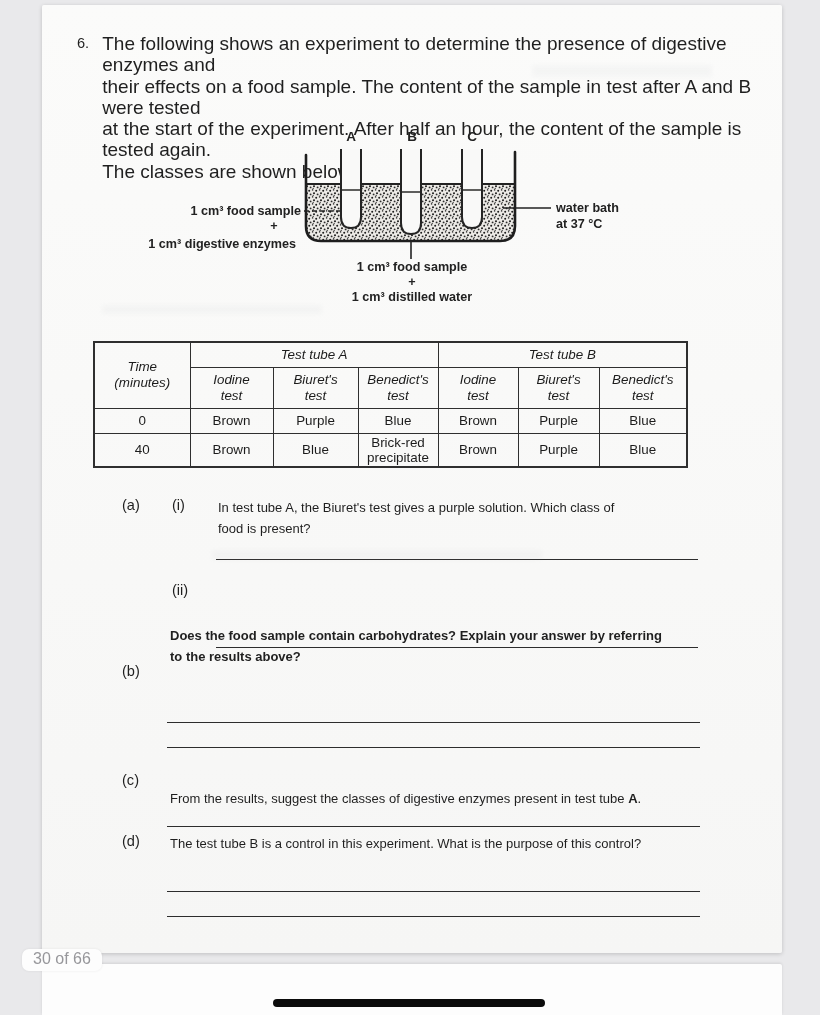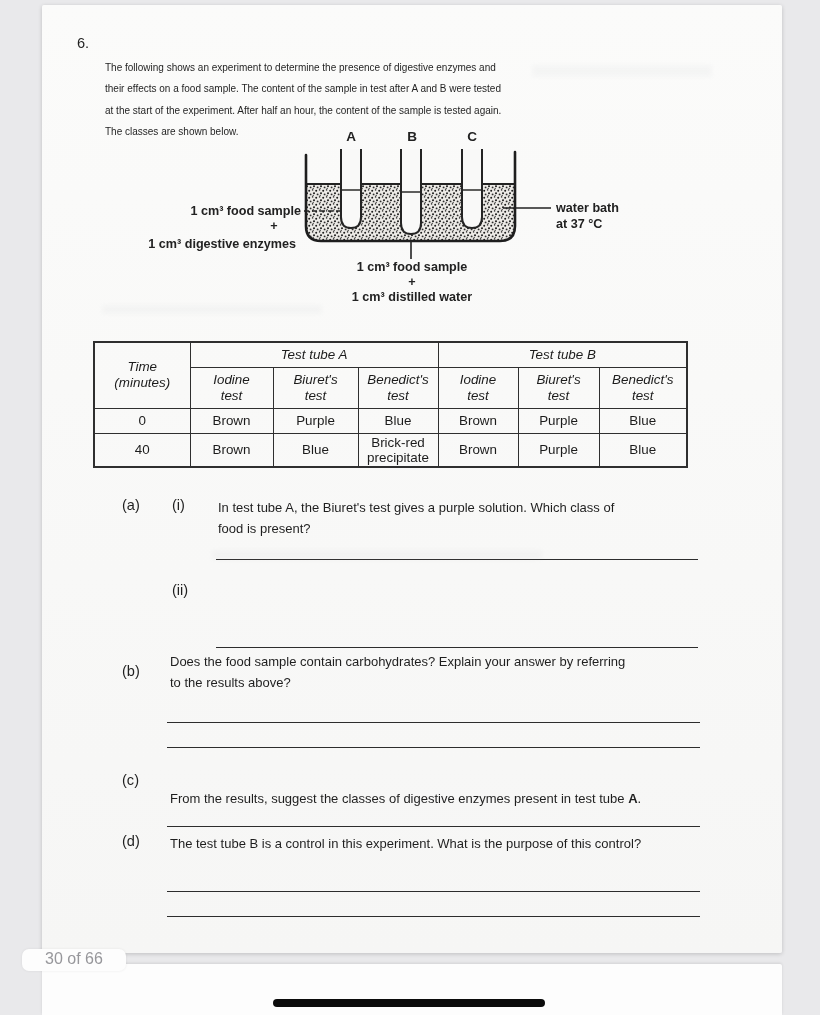--- a/index.html
+++ b/index.html
@@ -21,21 +21,21 @@
   .next-page {
     position:absolute; left:42px; top:964px; width:740px; height:51px;
     background:#fdfdfd;
     box-shadow:0 -1px 3px rgba(0,0,0,.10);
     border-radius:2px 2px 0 0;
   }
 
   
   .q-intro { position:absolute; left:35px; top:28px; display:flex; }
   .q-num { width:28px; font-size:14.6px; line-height:21.3px; }
-  .q-lines { font-size:10px; line-height:21.3px;margin-top:24px; }
+  .q-lines { font-size:19px; line-height:21.3px; }
 
   
   .diagram { position:absolute; left:88px; top:115px; }
   .diagram text { font-family:"Liberation Sans", sans-serif; fill:#222; }
   .t-tube-label { font-size:13.5px; font-weight:bold; }
   .t-side { font-size:12.6px; font-weight:bold; }
 
   
   table.results {
     position:absolute; left:51px; top:336px;
@@ -63,21 +63,21 @@
     border-bottom:1.6px solid #2d2d2d;
   }
 
   
   .smudge { position:absolute; background:#9aa0a6; opacity:.06; filter:blur(2px); border-radius:3px; }
 
   
   .page-indicator {
     position:absolute; left:22px; top:949px;
     background:#fdfdfd; border-radius:7px;
-    padding:1px 23px 3px;
+    padding:1px 11px 3px;
     font-size:16px; color:#97979b;
     box-shadow:0 0 3px rgba(0,0,0,.07);
   }
   .home-indicator {
     position:absolute; left:273px; top:999px; width:272px; height:8px;
     background:#0b0b0b; border-radius:4.5px;
   }
 </style>
 </head>
 <body>
@@ -198,21 +198,21 @@
     <div class="part-text" style="left:176px; top:492px; width:500px;">
       <div>In test tube A, the Biuret's test gives a purple solution. Which class of</div>
       <div>food is present?</div>
     </div>
     <div class="ans-line" style="left:174px; top:547px; width:482px;"></div>
 
     <div class="part-label" style="left:130px; top:577px;">(ii)</div>
     <div class="ans-line" style="left:174px; top:635px; width:482px;"></div>
 
     <div class="part-label" style="left:80px; top:658px;">(b)</div>
-    <div class="part-text" style="left:128px; top:646px; width:548px;">
+    <div class="part-text" style="left:128px; top:620px; width:548px;font-weight:bold;">
       <div>Does the food sample contain carbohydrates? Explain your answer by referring</div>
       <div>to the results above?</div>
     </div>
     <div class="ans-line" style="left:125px; top:710px; width:533px;"></div>
     <div class="ans-line" style="left:125px; top:735px; width:533px;"></div>
 
     <div class="part-label" style="left:80px; top:767px;">(c)</div>
     <div class="part-text nowrap" style="left:128px; top:767px;margin-top:16px;"><span>From the results, suggest the classes of digestive enzymes present in test tube </span><b>A</b><span>.</span></div>
     <div class="ans-line" style="left:125px; top:814px; width:533px;"></div>
 

